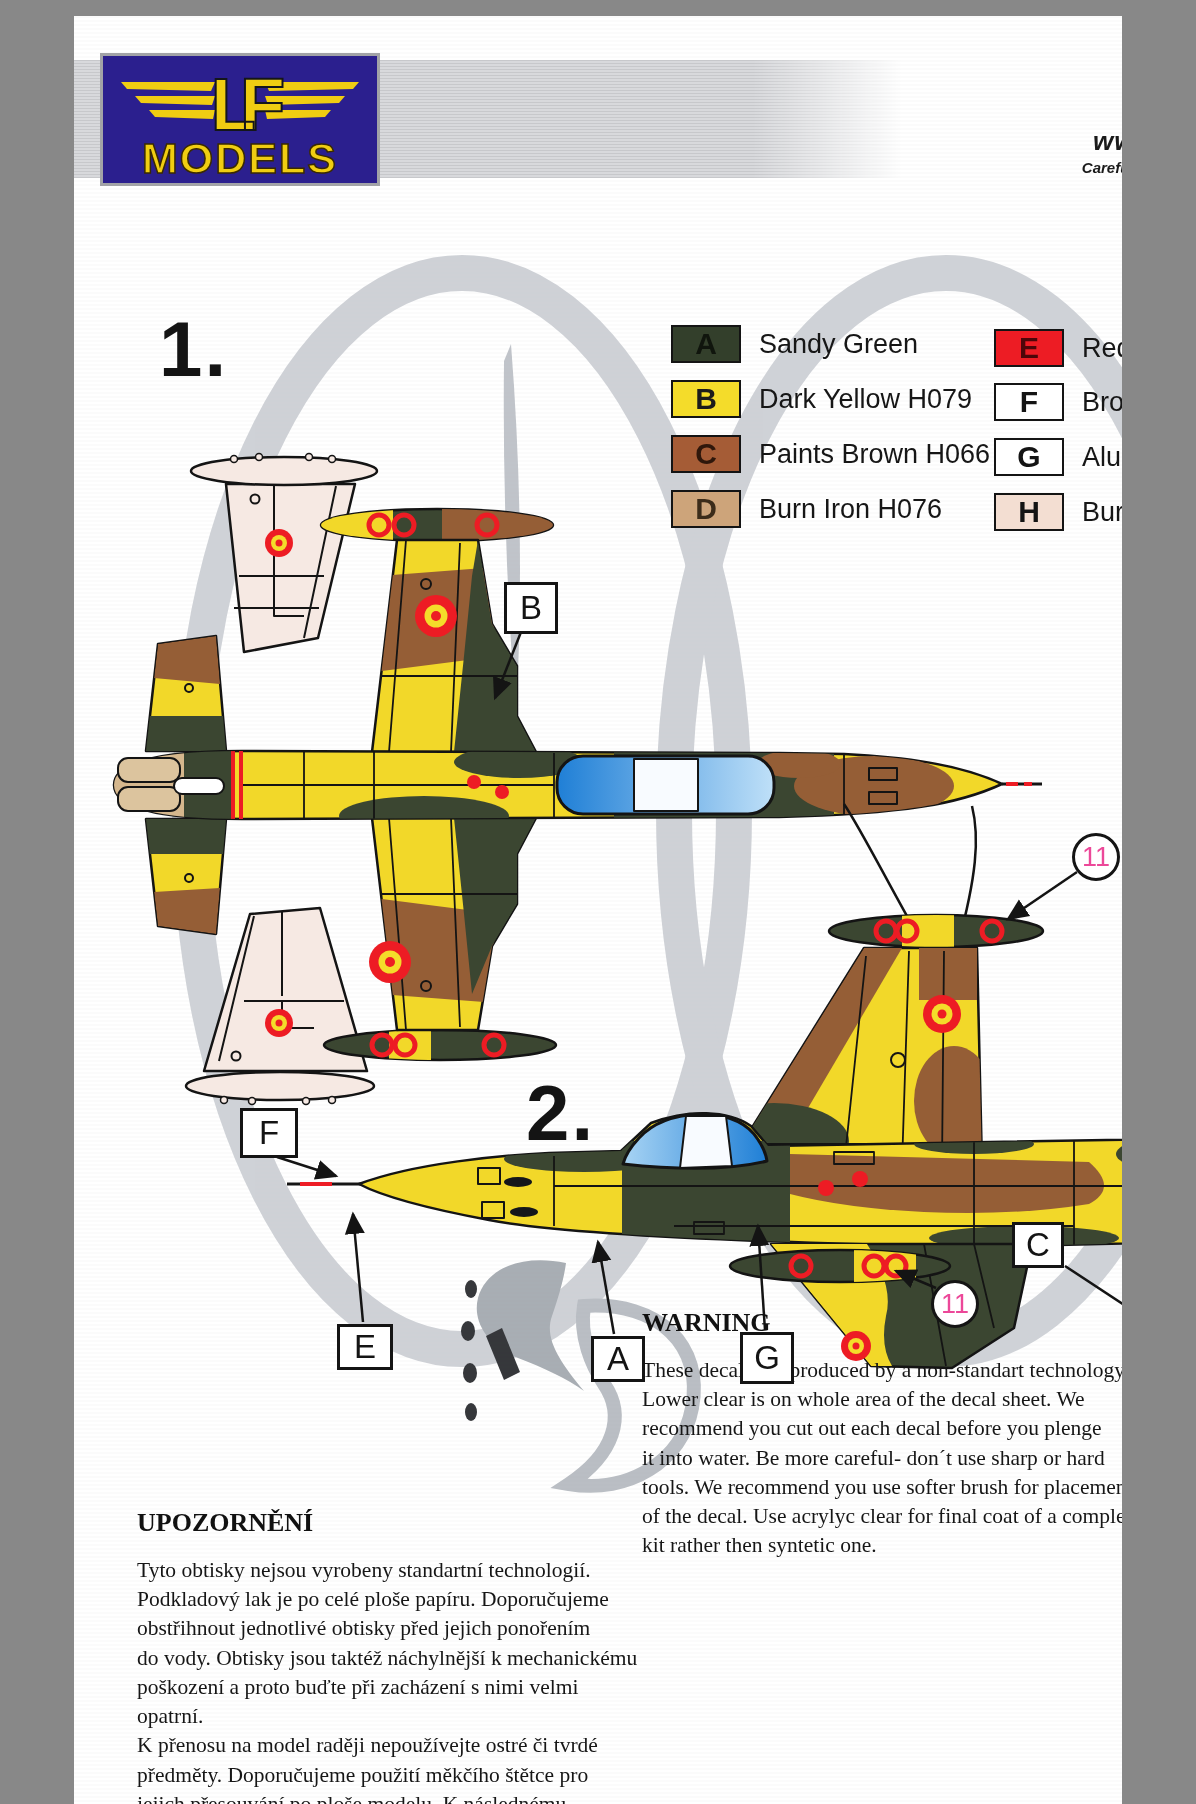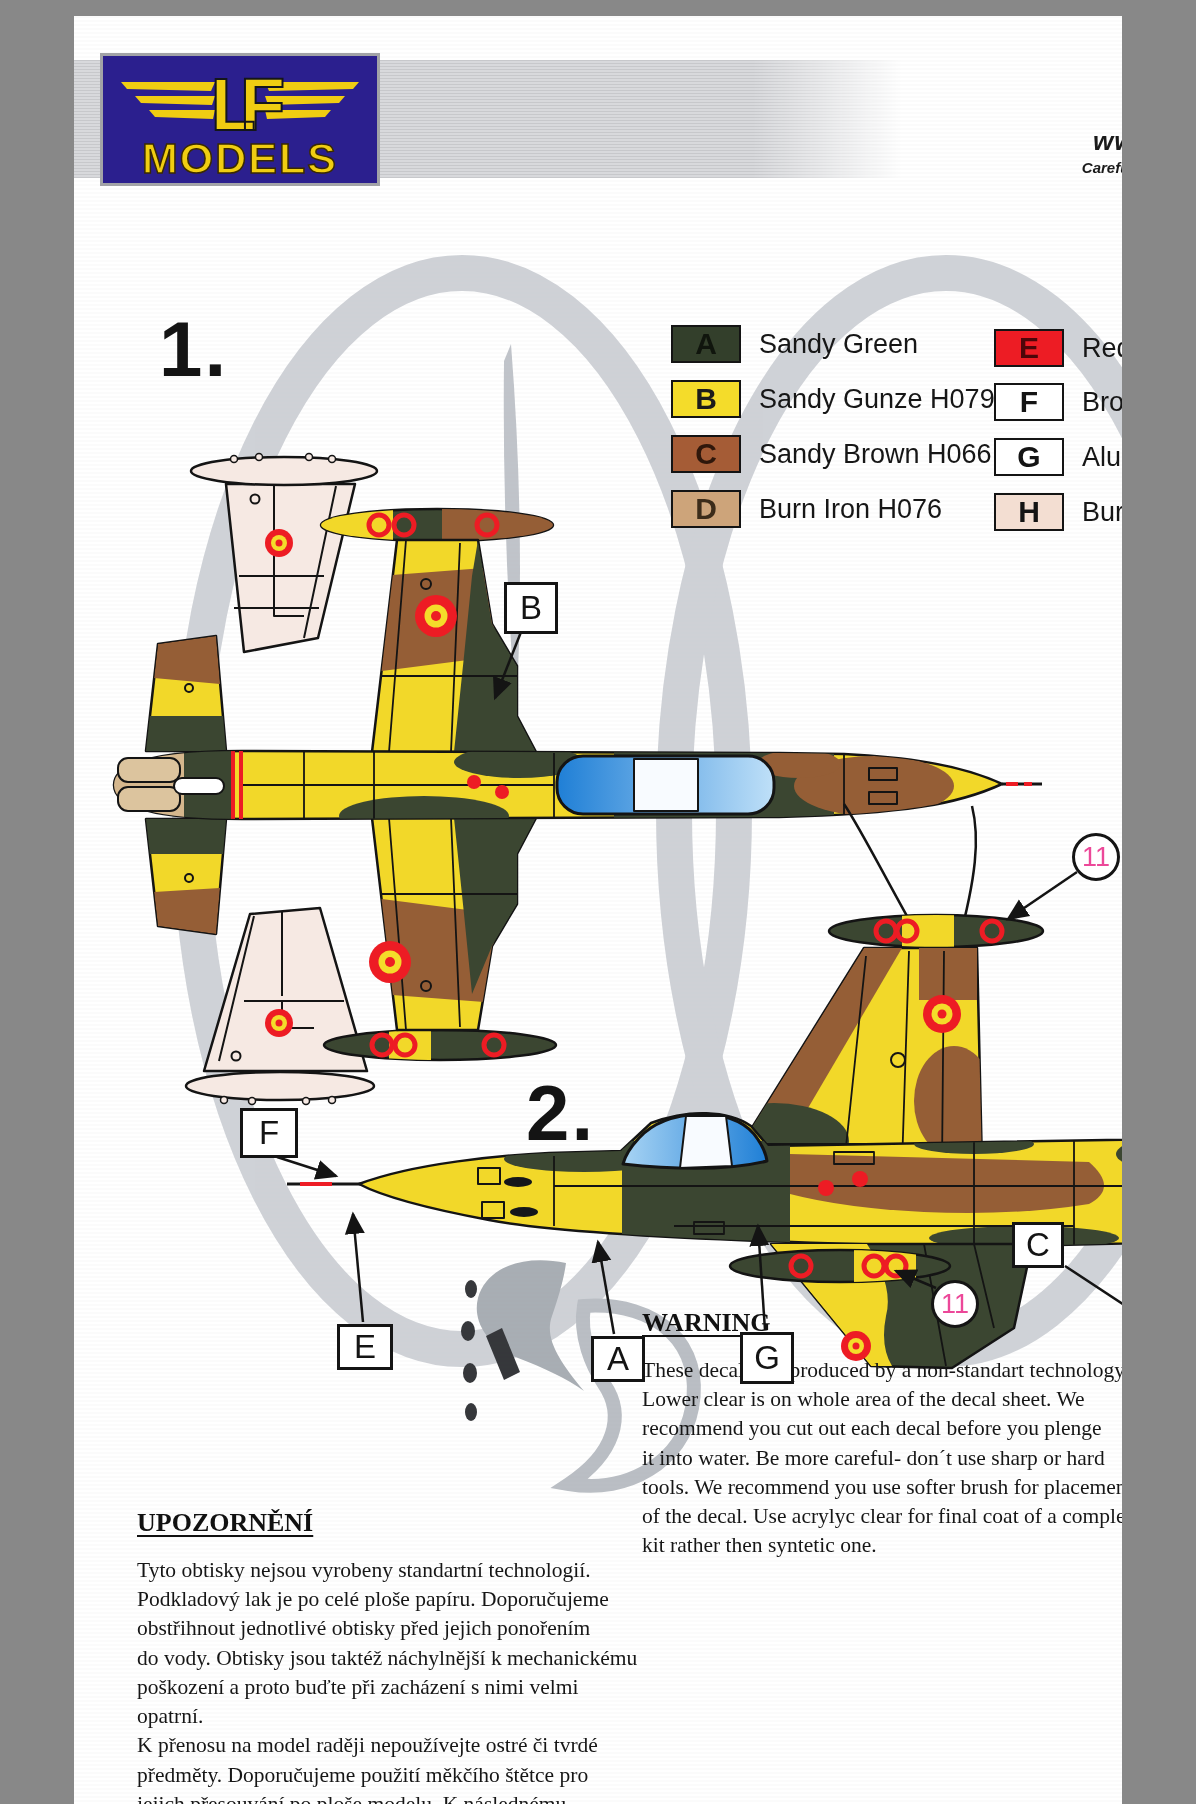--- a/index.html
+++ b/index.html
@@ -28,21 +28,21 @@
   .fig-num{font-size:78px;font-weight:bold;color:#141414;letter-spacing:2px;}
   
   .cbox{background:#fff;border:3px solid #141414;box-sizing:border-box;
       display:flex;align-items:center;justify-content:center;
       font-size:33px;color:#141414;z-index:5;}
   .cnum{background:#fff;border:3px solid #141414;border-radius:50%;box-sizing:border-box;
       display:flex;align-items:center;justify-content:center;
       font-size:27px;color:#ec4899;z-index:5;}
   
   .wheading{font-family:"Liberation Serif",serif;font-weight:bold;font-size:26px;
-      text-decoration:underline;text-underline-offset:4px;color:#111;}
+      text-underline-offset:4px;color:#111;}
   .wbody{font-family:"Liberation Serif",serif;font-size:21.5px;line-height:1.36;
       color:#161616;white-space:pre-line;}
   svg{display:block;}
   #art{left:0;top:0;z-index:1;pointer-events:none;}
   .z2{z-index:2;}
 </style>
 </head>
 <body>
 
 <div id="page">
@@ -403,27 +403,27 @@
   <div class="abs z2 lrow" style="left:597px;top:309px;">
     <div class="swatch" style="background:#333f2b;color:#10150d">
         <span>A</span>
       </div>
     <div class="lname">Sandy Green</div>
   </div>
   <div class="abs z2 lrow" style="left:597px;top:364px;">
     <div class="swatch" style="background:#f4dc2a;color:#1b1b1b">
         <span>B</span>
       </div>
-    <div class="lname">Sandy Gunze H079</div>
+    <div class="lname">Dark Yellow H079</div>
   </div>
   <div class="abs z2 lrow" style="left:597px;top:419px;">
     <div class="swatch" style="background:#a55c36;color:#2f170b">
         <span>C</span>
       </div>
-    <div class="lname">Sandy Brown H066</div>
+    <div class="lname">Paints Brown H066</div>
   </div>
   <div class="abs z2 lrow" style="left:597px;top:474px;">
     <div class="swatch" style="background:#cda47a;color:#3c2c1a">
         <span>D</span>
       </div>
     <div class="lname">Burn Iron H076</div>
   </div>
   <div class="abs z2 lrow" style="left:920px;top:313px;">
     <div class="swatch" style="background:#ed1c24;color:#4d0609">
         <span>E</span>

